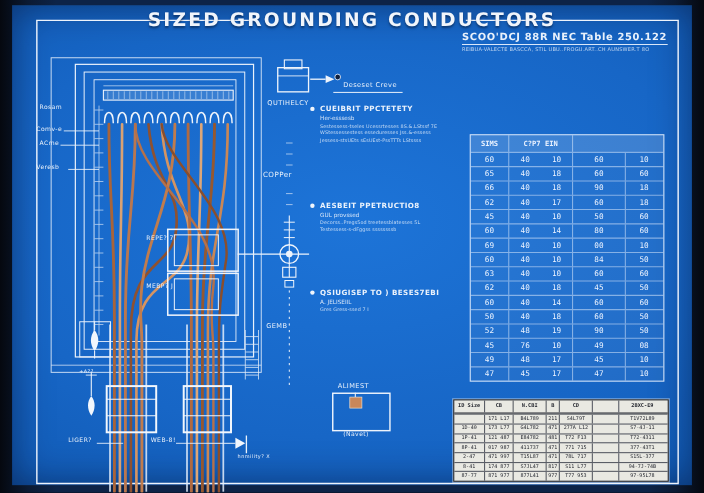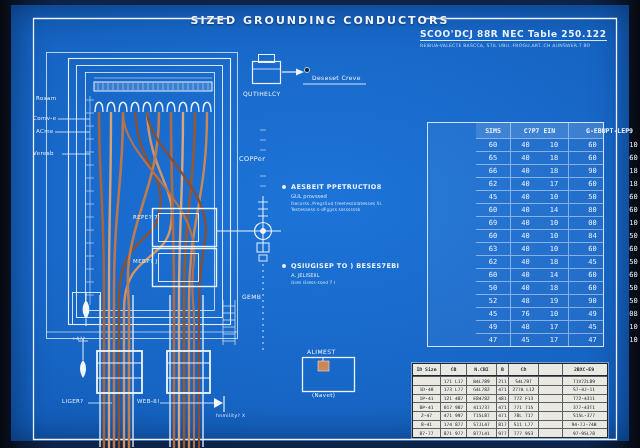--- a/index.html
+++ b/index.html
@@ -5,31 +5,31 @@
   html,body{margin:0;padding:0;background:#070b14;}
   .stage{position:relative;width:640px;height:448px;overflow:hidden;
          font-family:"DejaVu Sans",sans-serif;color:#eaf2fc;
          background:linear-gradient(90deg,#05080f 0%,#0b1a33 4%,#0d2347 8%,#0d2347 92%,#0b1a33 96%,#05080f 100%);}
   .paper{position:absolute;left:11px;right:11px;top:5px;bottom:7px;
          background:radial-gradient(120% 100% at 50% 45%, #1d74d8 0%, #1766c6 45%, #115ab4 72%, #0c458f 93%, #0a3a75 100%);
          box-shadow:inset 0 0 34px rgba(3,15,45,.55);}
   svg.art{position:absolute;left:0;top:0;}
   .lbl{position:absolute;white-space:nowrap;color:#e9f1fb;letter-spacing:.4px;}
   .title-wrap{position:absolute;left:0;top:9px;width:640px;text-align:center;}
-  .title-wrap span{font-size:11px;font-weight:bold;letter-spacing:2px;color:#f1f5fb;
+  .title-wrap span{font-size:17px;font-weight:bold;letter-spacing:2px;color:#f1f5fb;
                    text-shadow:0 1px 2px rgba(4,16,40,.5);}
   .trh{left:420px;top:29px;font-size:9px;font-weight:bold;letter-spacing:.6px;
        border-bottom:1px solid rgba(240,246,255,.9);padding-bottom:1px;}
   .trs{left:420px;top:43px;font-size:4.6px;opacity:.78;letter-spacing:.2px;}
   .rcap{left:423px;top:110px;font-size:7.5px;font-weight:bold;letter-spacing:.5px;}
   
   .nec{position:absolute;left:427px;top:122px;width:177px;box-sizing:border-box;
        border:1.5px solid rgba(232,242,255,.88);background:rgba(255,255,255,.05);
        color:#eaf2ff;font-family:"DejaVu Sans Mono",monospace;font-size:7px;}
-  .nec .trow{display:flex;height:12px;border-top:1px solid rgba(232,242,255,.5);margin-left:48px;}
+  .nec .trow{display:flex;height:12px;border-top:1px solid rgba(232,242,255,.5);}
   .nec .trow.hrow{height:15px;border-top:none;background:rgba(255,255,255,.12);font-weight:bold;font-size:6.5px;}
   .nec .cell{display:flex;align-items:center;justify-content:center;box-sizing:border-box;
              border-right:1px solid rgba(232,242,255,.5);overflow:hidden;}
   .nec .trow .c1{border-right:none}
   .nec .trow .c4{border-right:none}
   .nec .hrow .c1{border-right:1px solid rgba(232,242,255,.5)}
   .nec .hrow .c2{border-right:none}
   
   .sched{position:absolute;left:412px;top:363px;width:196px;height:75px;box-sizing:border-box;
          background:#e9e9e2;border:1px solid #20242c;color:#24272f;
@@ -240,21 +240,20 @@
     <span>SIZED GROUNDING CONDUCTORS</span>
   </div>
 
   <div class="lbl trh">SCOO'DCJ 88R NEC Table 250.122</div>
   <div class="lbl trs">REIBUA-VALECTE BASCCA, STIL UBU..FROGU.ART..CH AUNSWER.T 8O</div>
 
   <div class="nec" id="nec-table">
       <div class="trow hrow">
         <div class="cell c0" style="width: 35px; flex: 0 0 35px;">SIMS</div>
         <div class="cell c1" style="width: 58px; flex: 0 0 58px;">C?P7 EIN</div>
-        <div class="cell c2" style="width: 81px; flex: 0 0 81px;">G-EBUPT-LEP9</div>
       </div>
       <div class="trow">
         <div class="cell c0" style="width: 35px; flex: 0 0 35px;">60</div>
         <div class="cell c1" style="width: 29px; flex: 0 0 29px;">40</div>
         <div class="cell c2" style="width: 29px; flex: 0 0 29px;">10</div>
         <div class="cell c3" style="width: 48px; flex: 0 0 48px;">60</div>
         <div class="cell c4" style="width: 33px; flex: 0 0 33px;">10</div>
       </div>
       <div class="trow">
         <div class="cell c0" style="width: 35px; flex: 0 0 35px;">65</div>
@@ -356,20 +355,28 @@
       </div>
       <div class="trow">
         <div class="cell c0" style="width: 35px; flex: 0 0 35px;">47</div>
         <div class="cell c1" style="width: 29px; flex: 0 0 29px;">45</div>
         <div class="cell c2" style="width: 29px; flex: 0 0 29px;">17</div>
         <div class="cell c3" style="width: 48px; flex: 0 0 48px;">47</div>
         <div class="cell c4" style="width: 33px; flex: 0 0 33px;">10</div>
       </div>
     </div>
 
+  <div class="bullet" style="top:95px">
+    <span class="dot"></span>
+    <div class="bh">CUEIBRIT PPCTETETY</div>
+    <div class="bs">Her-esssesb</div>
+    <div class="bb">Sestessess-tseles Ucessrtesses 8S.&amp;.LStssf 7E</div>
+    <div class="bb">WStessessestess esseduresses Jss.&amp;-essess</div>
+    <div class="bb">Jessess-stsUEts sEsUEst-PssTTTs LStssss</div>
+  </div>
   <div class="bullet" style="top:183px">
     <span class="dot"></span>
     <div class="bh">AESBEIT PPETRUCTIO8</div>
     <div class="bs">GUL provssed</div>
     <div class="bb">Decorss..Pregs5od treetessblatesses 5L</div>
     <div class="bb">Testessess-s-dFggss ssssssssb</div>
   </div>
   <div class="bullet" style="top:262px">
     <span class="dot"></span>
     <div class="bh">QSIUGISEP TO ) BESES7EBI</div>

